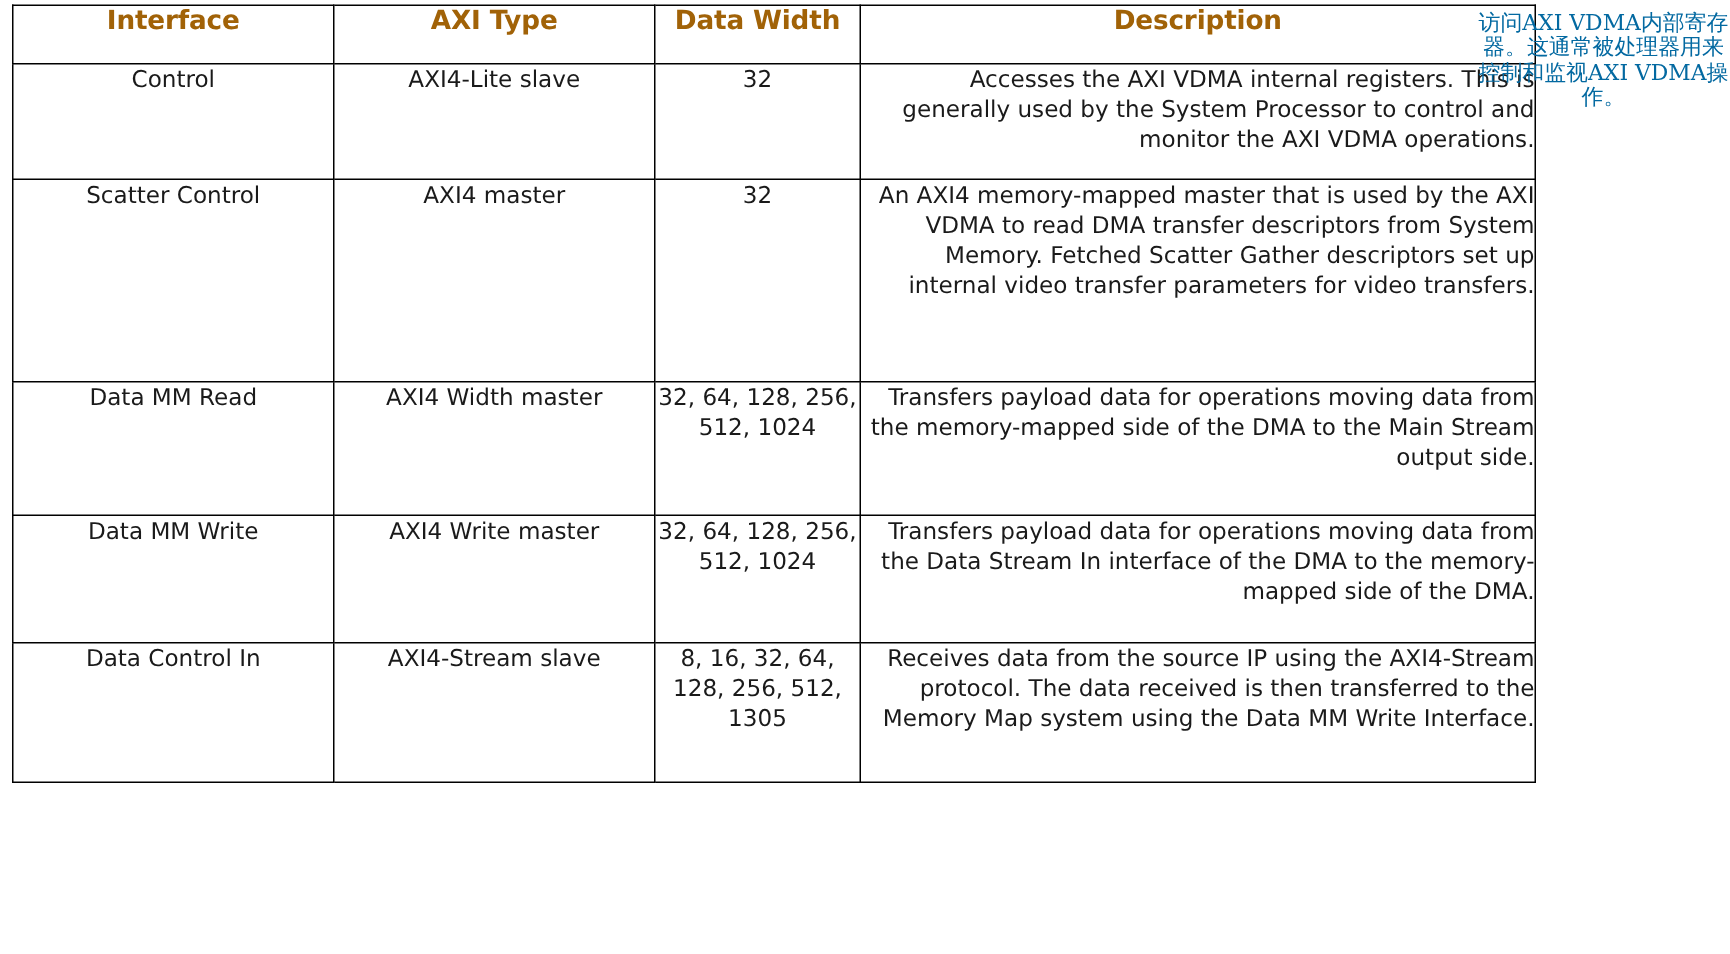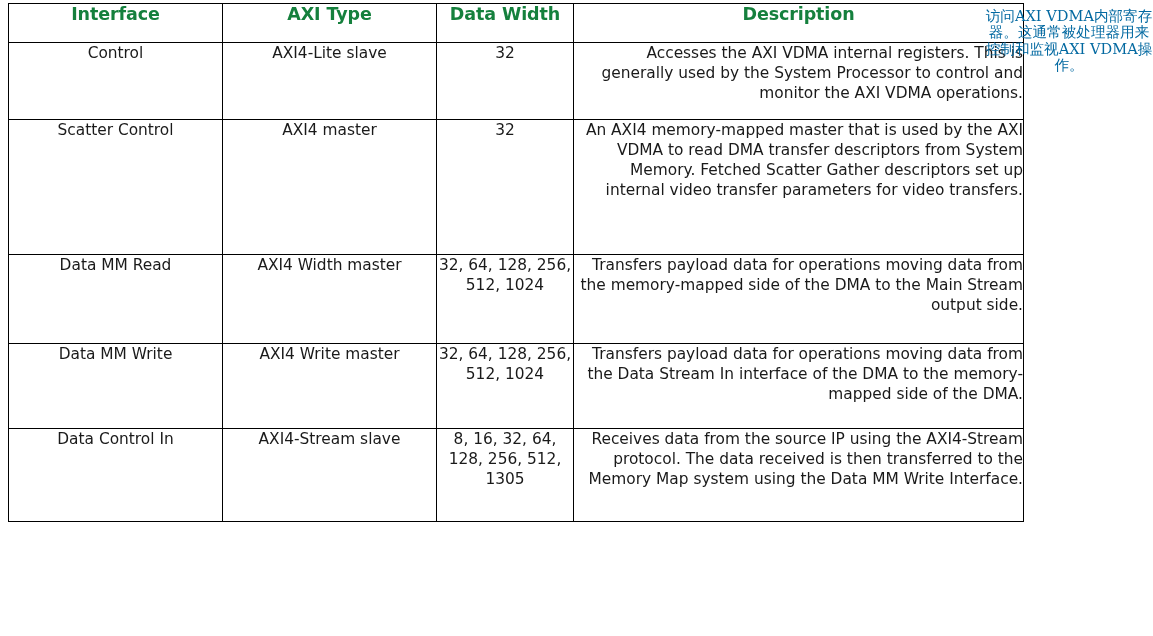--- a/index.html
+++ b/index.html
@@ -45,21 +45,21 @@
   col.c-width    { width: 137px; }
   col.c-desc     { width: 450px; }
 
   
   thead th {
     height: 38px;
     text-align: center;
     vertical-align: middle;
     font-weight: bold;
     font-size: 17.5px;
-    color: #15803d;
+    color: #a16207;
     letter-spacing: -0.1px;
   }
   
   thead tr.header-row th {
     border-bottom: 5px solid #AB0A3D;
   }
 
   tbody td {
     font-size: 15.4px;
     color: #1a1a1a;

